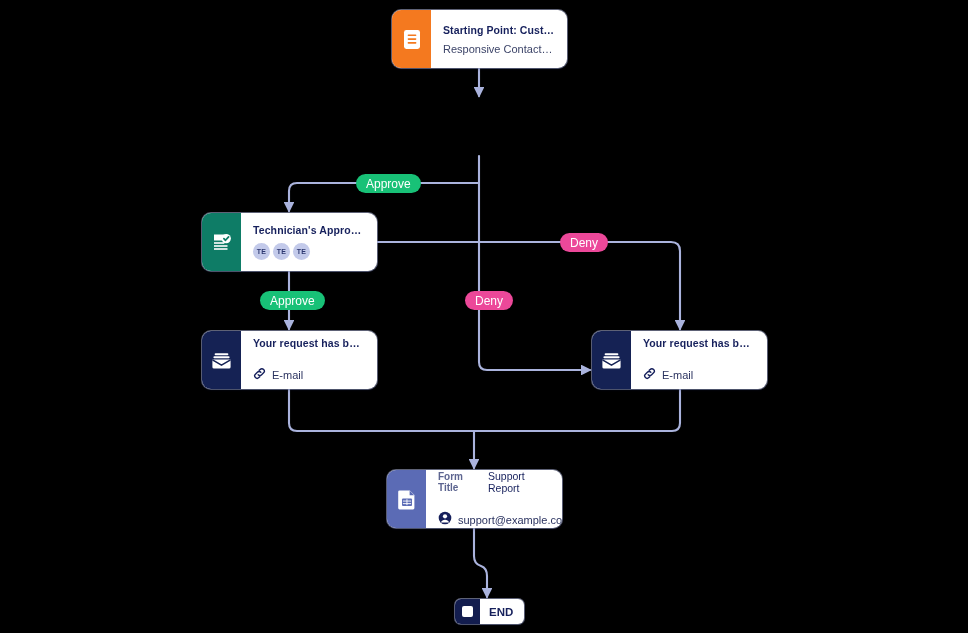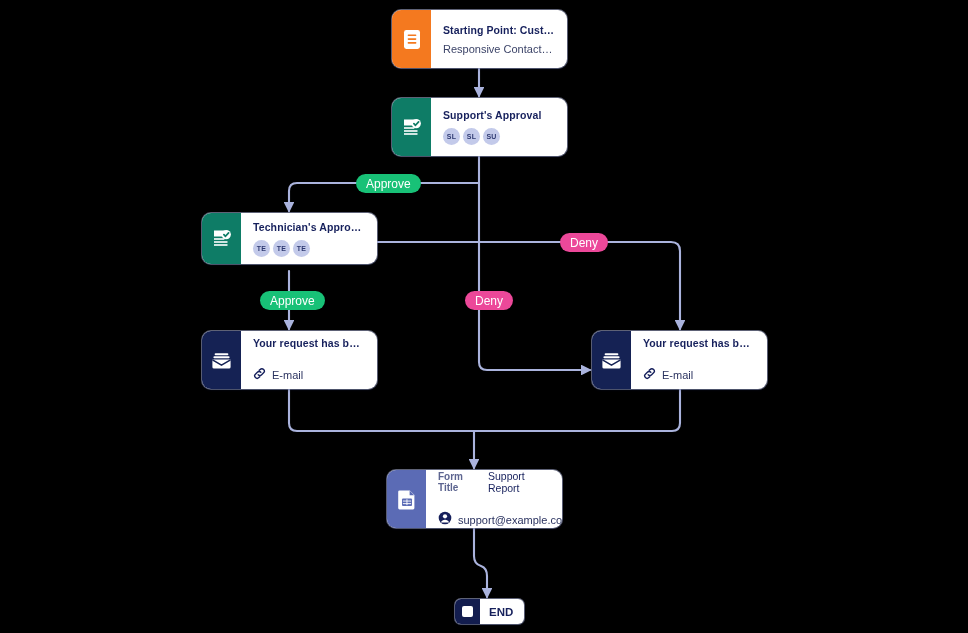--- a/index.html
+++ b/index.html
@@ -210,42 +210,22 @@
         <rect x="4.6" y="9.2" width="8.8" height="1.7" rx="0.8" fill="#f4791f"></rect>
         <rect x="4.6" y="13" width="8.8" height="1.7" rx="0.8" fill="#f4791f"></rect>
       </svg>
     </div>
     <div class="node-body">
       <div class="node-title">Starting Point: Customer Ser...</div>
       <div class="node-sub">Responsive Contact Form ...</div>
     </div>
   </div>
 
-  <div class="node" style="left:392px; top:98px; width:175px; height:58px;">
-    <div class="node-icon" style="background:#0e7c66;">
-      <svg width="20" height="21" viewBox="0 0 20 21" xmlns="http://www.w3.org/2000/svg">
-        <path d="M2 2.6 h10.4 v6 h-10.4 z" fill="#ffffff"></path>
-        <rect x="2" y="10.2" width="10.4" height="1.6" fill="#ffffff"></rect>
-        <rect x="2" y="13.2" width="13.5" height="1.6" fill="#ffffff"></rect>
-        <rect x="2" y="16.2" width="13.5" height="1.6" fill="#ffffff"></rect>
-        <circle cx="14.2" cy="6.6" r="4.7" fill="#ffffff"></circle>
-        <path d="M11.9 6.6 L13.5 8.3 L16.6 4.9" stroke="#0e7c66" stroke-width="1.7" fill="none" stroke-linecap="round" stroke-linejoin="round"></path>
-      </svg>
-    </div>
-    <div class="node-body">
-      <div class="node-title">Support's Approval</div>
-      <div class="avatars">
-        <div class="avatar">SL</div>
-        <div class="avatar">SL</div>
-        <div class="avatar">SU</div>
-      </div>
-    </div>
-  </div>
-
-  <div class="node" style="left:202px; top:213px; width:175px; height:51px;">
+
+  <div class="node" style="left:202px; top:213px; width:175px; height:58px;">
     <div class="node-icon" style="background:#0e7c66;">
       <svg width="20" height="21" viewBox="0 0 20 21" xmlns="http://www.w3.org/2000/svg">
         <path d="M2 2.6 h10.4 v6 h-10.4 z" fill="#ffffff"></path>
         <rect x="2" y="10.2" width="10.4" height="1.6" fill="#ffffff"></rect>
         <rect x="2" y="13.2" width="13.5" height="1.6" fill="#ffffff"></rect>
         <rect x="2" y="16.2" width="13.5" height="1.6" fill="#ffffff"></rect>
         <circle cx="14.2" cy="6.6" r="4.7" fill="#ffffff"></circle>
         <path d="M11.9 6.6 L13.5 8.3 L16.6 4.9" stroke="#0e7c66" stroke-width="1.7" fill="none" stroke-linecap="round" stroke-linejoin="round"></path>
       </svg>
     </div>

